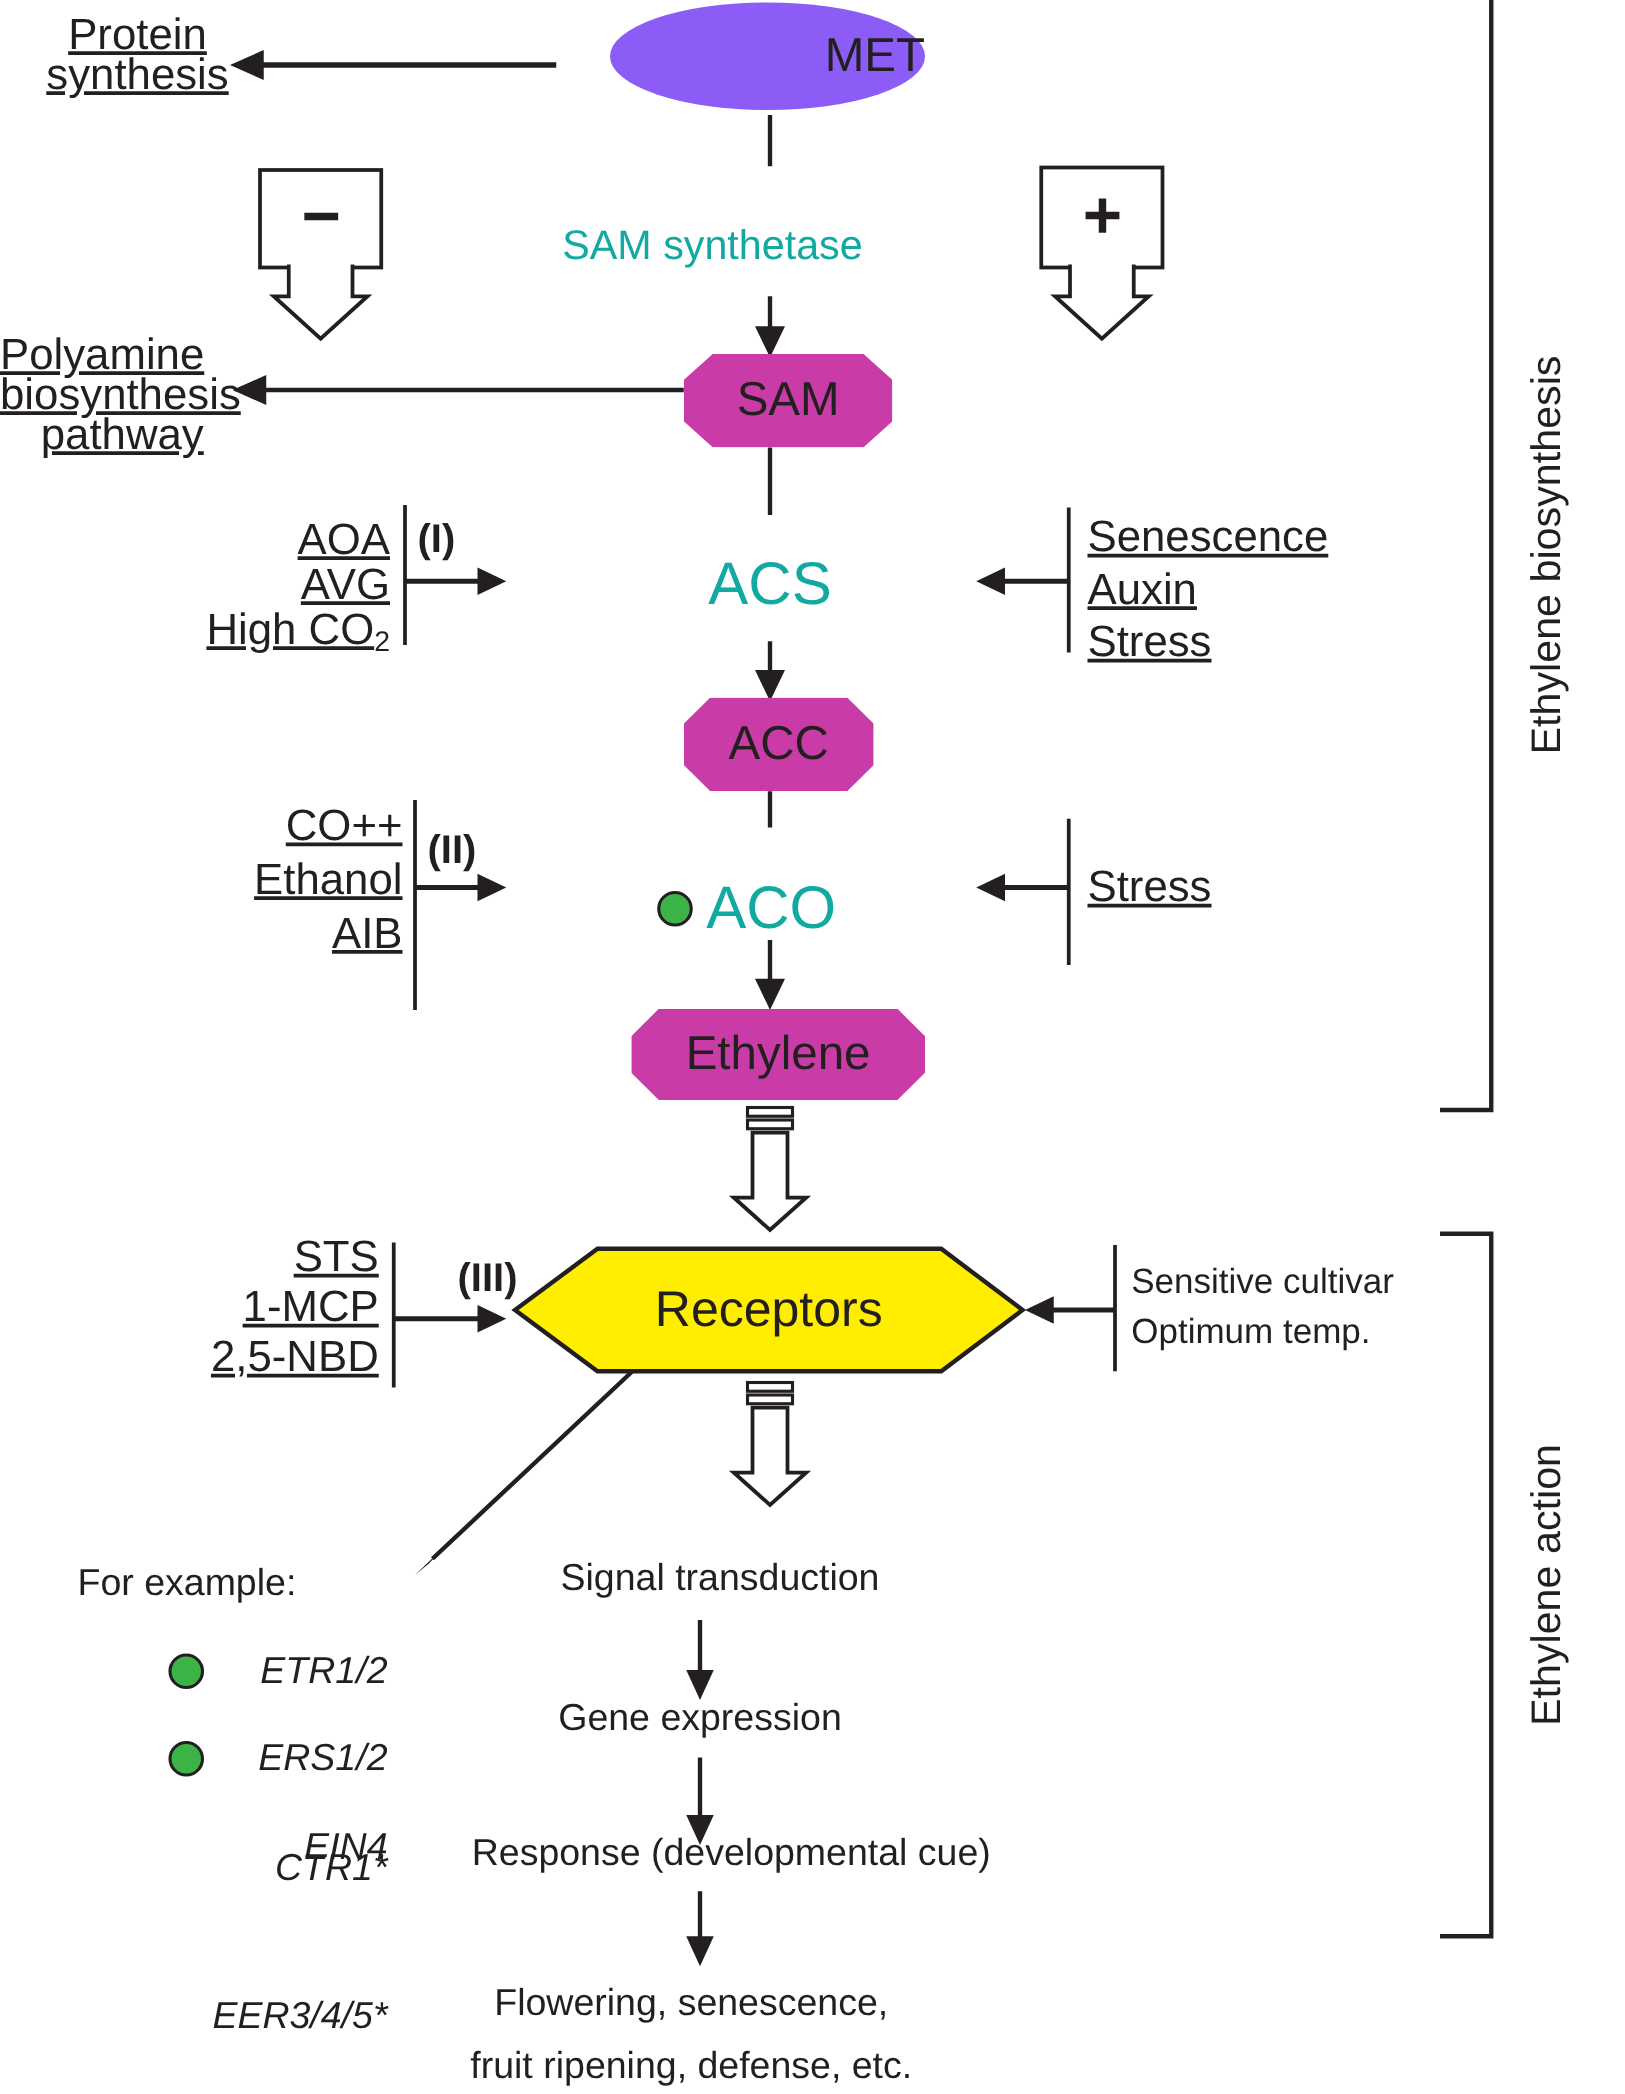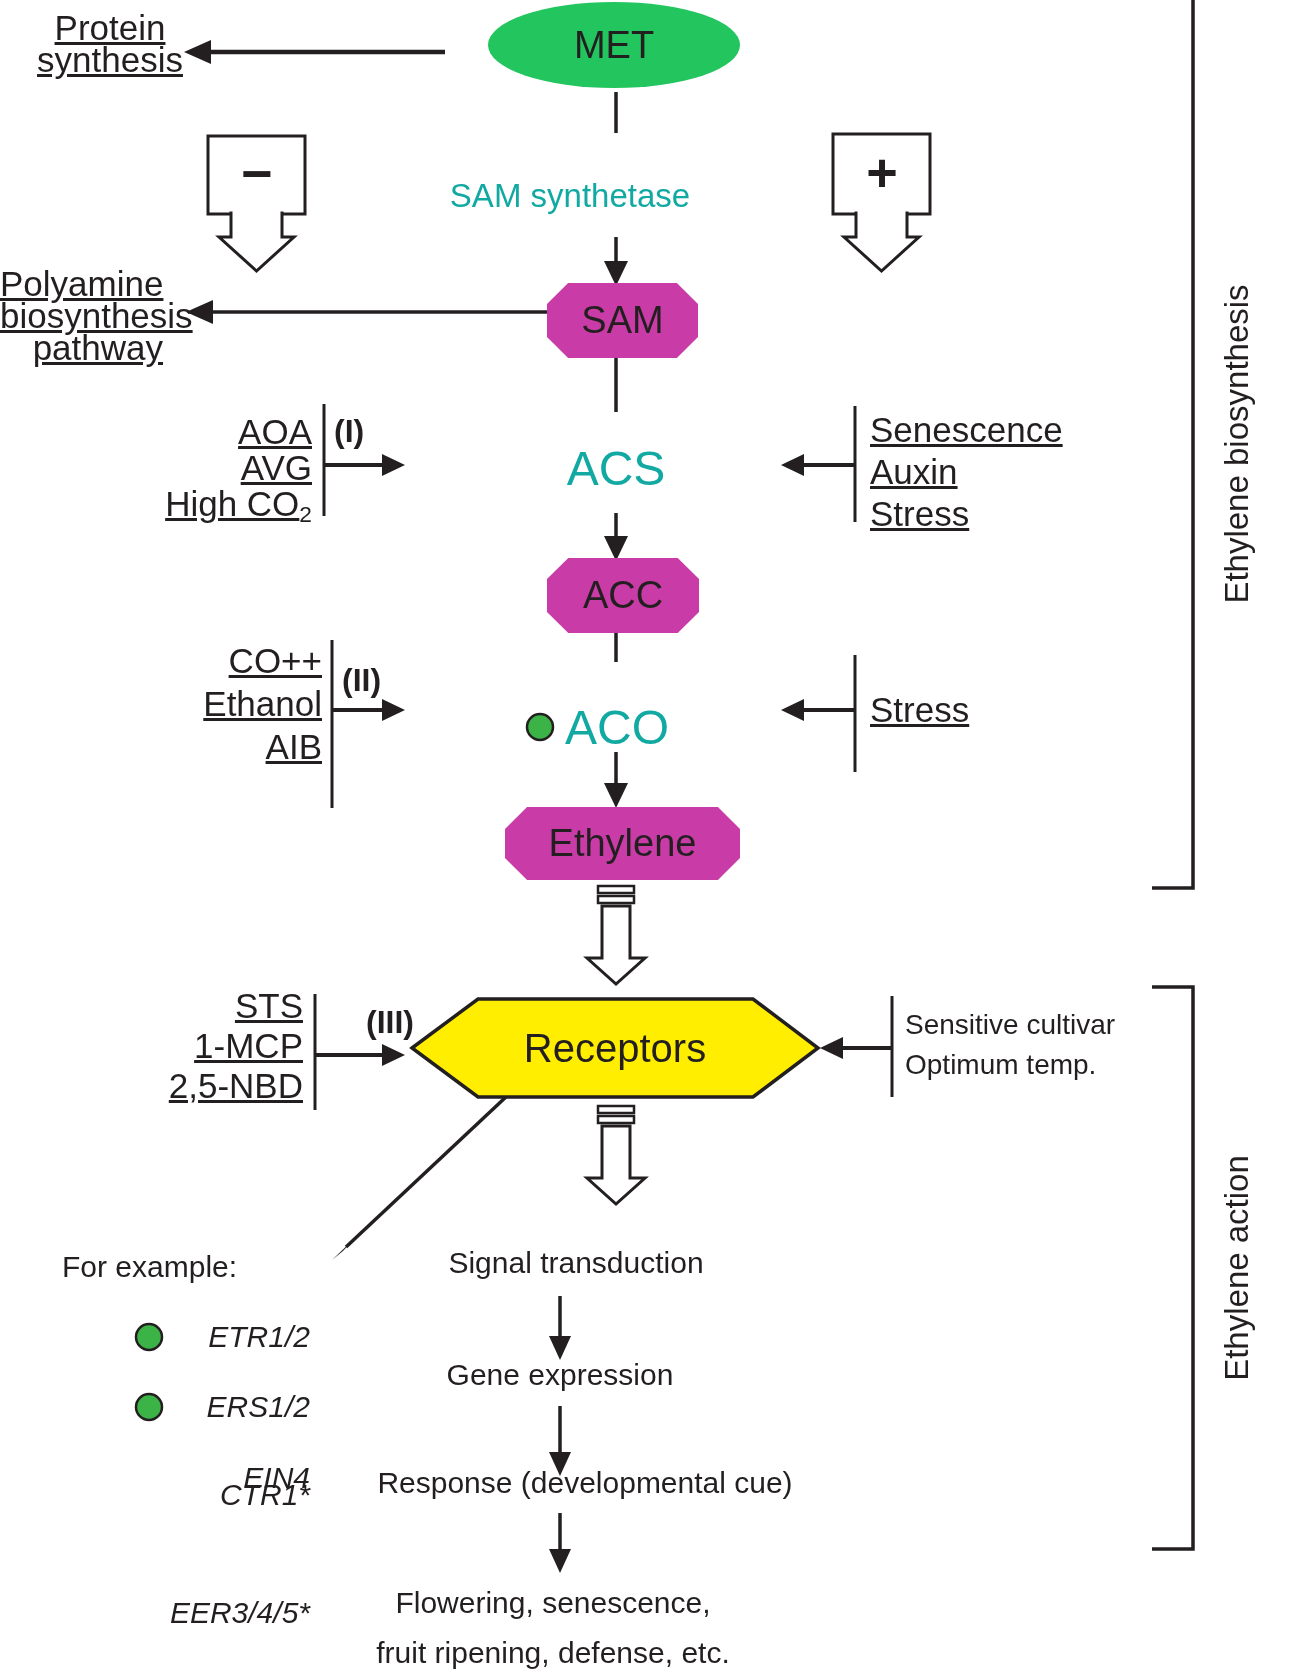--- a/index.html
+++ b/index.html
@@ -4,21 +4,21 @@
 <style>
   html,body{margin:0;padding:0;background:#fff;}
   #canvas{position:relative;width:1300px;height:1675px;background:#fff;overflow:hidden;
           font-family:"Liberation Sans", sans-serif;color:#231f20;}
   #shapes{position:absolute;left:0;top:0;width:1300px;height:1675px;}
   .lbl{position:absolute;white-space:nowrap;}
   .c{transform:translate(-50%,-50%);} 
   .vy{transform:translate(0,-50%);}   
   .body{font-size:35px;line-height:32px;text-decoration:underline;}
   .ellipse{position:absolute;left:488px;top:2px;width:252px;height:86px;border-radius:50%;
-           background:#22c55e;display:flex;align-items:center;justify-content:center;}
+           background:#8b5cf6;display:flex;align-items:center;justify-content:flex-end;}
   .node-text{font-size:38px;color:#231f20;}
   .oct{position:absolute;background:#c93ba6;display:flex;align-items:center;justify-content:center;
        clip-path:polygon(14% 0,86% 0,100% 28%,100% 72%,86% 100%,14% 100%,0 72%,0 28%);}
   .oct-eth{clip-path:polygon(9.4% 0,90.6% 0,100% 30%,100% 70%,90.6% 100%,9.4% 100%,0 70%,0 30%);}
   .enzyme{color:#11a9a1;font-size:48px;}
   .teal-sm{color:#11a9a1;font-size:33px;}
   .roman{font-size:32px;font-weight:bold;}
   .rblock{text-align:right;}
   .sub{font-size:0.65em;vertical-align:-0.25em;}
   .sign{font-size:54px;font-weight:800;line-height:1;}
@@ -130,21 +130,21 @@
 
   <div class="ellipse">
     <span class="node-text">MET</span>
   </div>
 
   <div class="lbl sign c" style="left:257px;top:173px;">−</div>
   <div class="lbl sign c" style="left:882px;top:172px;">+</div>
 
   <div class="lbl teal-sm c" style="left:570px;top:196px;">SAM synthetase</div>
 
-  <div class="oct" style="left:547px;top:283px;width:151px;height:75px;">
+  <div class="oct" style="left:547px;top:283px;width:167px;height:75px;">
     <span class="node-text">SAM</span>
   </div>
 
   <div class="lbl body rblock" style="left:0px;top:268px;width:163px;">
     <div>Polyamine</div>
     <div>biosynthesis</div>
     <div>pathway</div>
   </div>
 
   <div class="lbl body rblock" style="left:150px;top:414px;width:162px;line-height:36px;">

